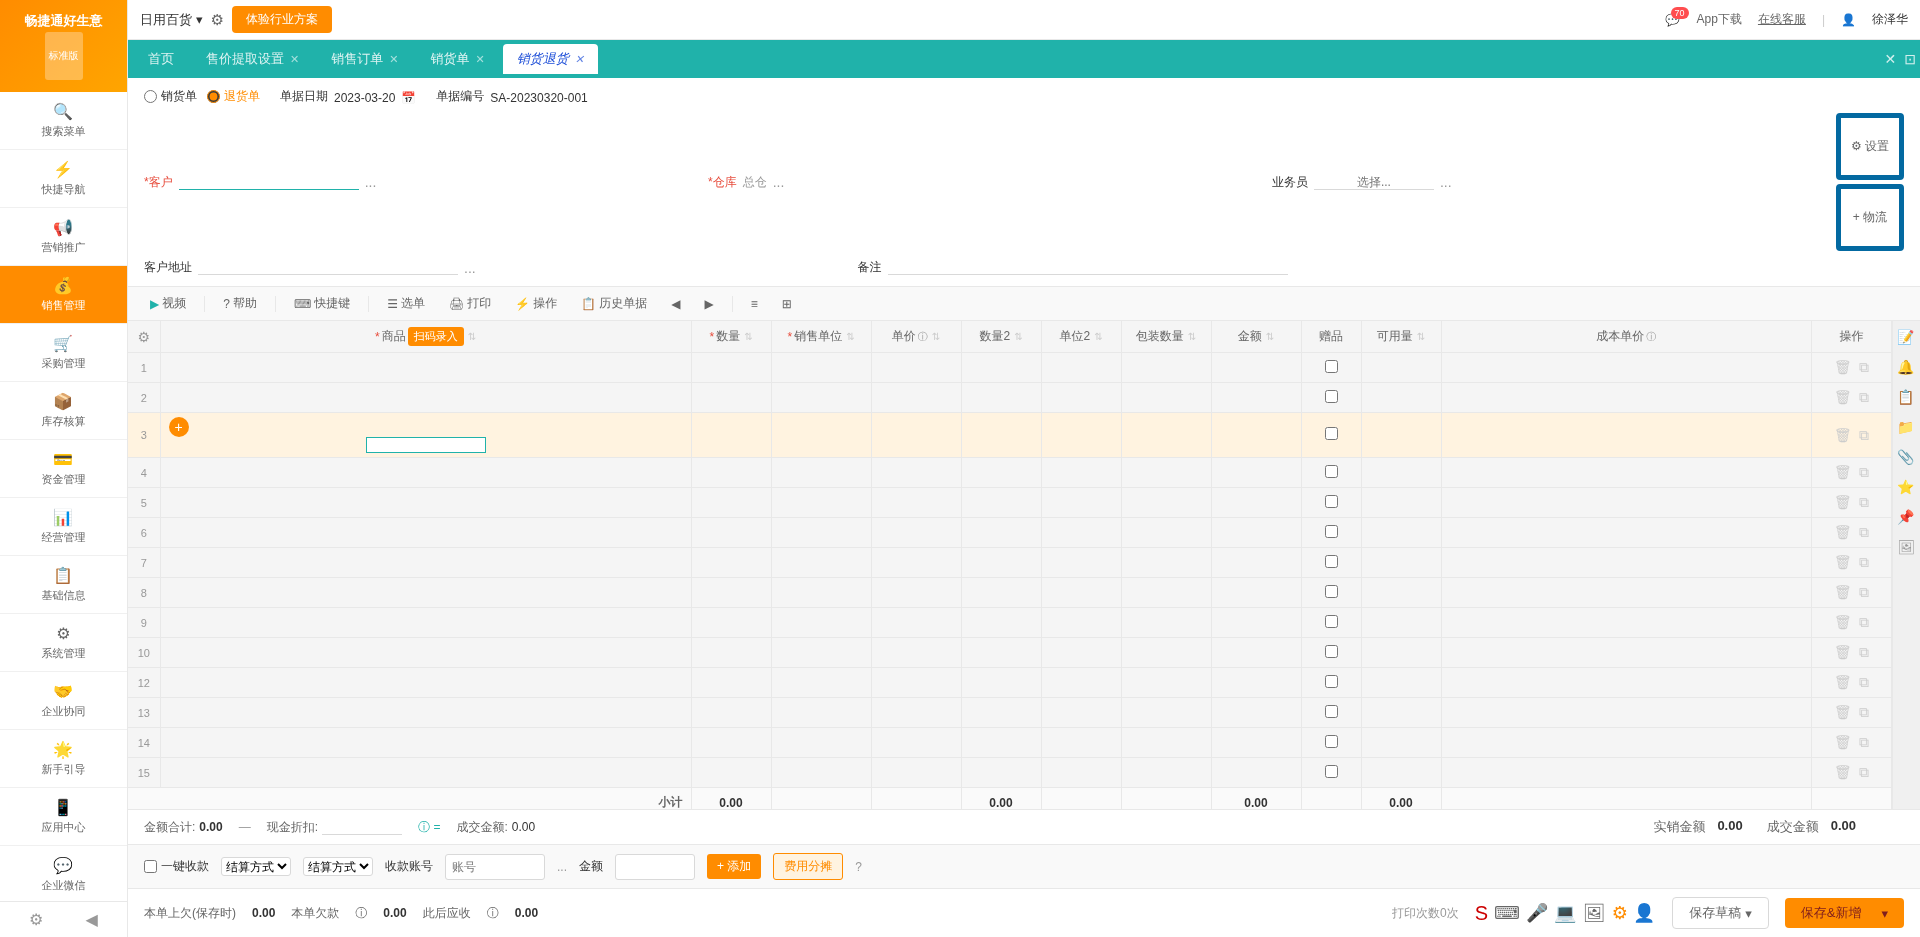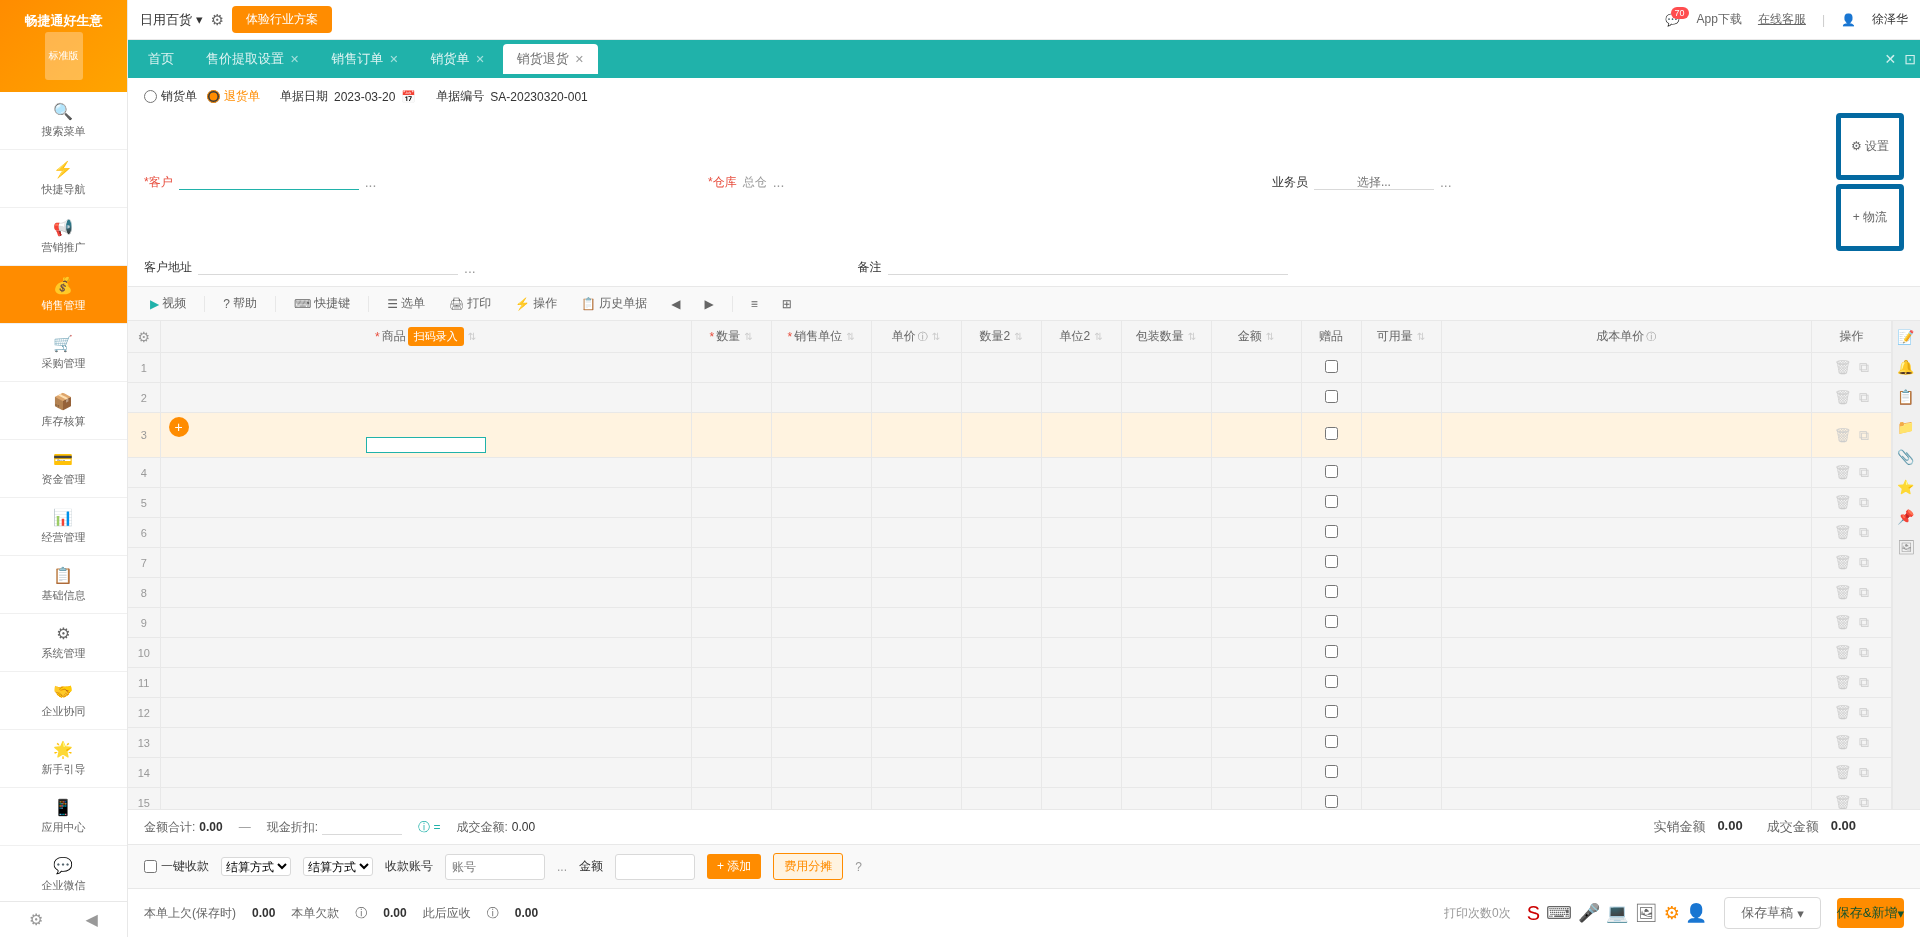--- a/index.html
+++ b/index.html
@@ -31,33 +31,33 @@
     .gear-btn { color: #666; cursor: pointer; font-size: 15px; }
     .experience-btn { background: #ff8c00; color: white; border: none; border-radius: 4px; padding: 5px 14px; font-size: 12px; cursor: pointer; }
     .top-bar-right { display: flex; align-items: center; gap: 16px; font-size: 12px; color: #666; }
     .top-bar-right .notification { position: relative; cursor: pointer; }
     .badge { position: absolute; top: -6px; right: -8px; background: #ff4d4f; color: white; font-size: 9px; border-radius: 8px; padding: 1px 4px; }
     .top-bar-right .user-name { color: #333; font-size: 12px; }
 
     
     .tab-bar { background: #20b2aa; display: flex; align-items: center; height: 38px; flex-shrink: 0; padding: 0 4px; }
     .tab { display: flex; align-items: center; padding: 0 14px; height: 30px; margin: 0 2px; border-radius: 4px 4px 0 0; cursor: pointer; font-size: 13px; color: rgba(255,255,255,0.85); position: relative; }
-    .tab.active { background: #fff; color: #737373; border-radius: 4px 4px 0 0; }
+    .tab.active { background: #fff; color: #1d4ed8; border-radius: 4px 4px 0 0; font-style: italic; }
     .tab-close { margin-left: 6px; font-size: 11px; opacity: 0.7; }
     .tab-bar-actions { margin-left: auto; display: flex; align-items: center; gap: 8px; }
     .tab-action-btn { color: rgba(255,255,255,0.8); font-size: 14px; cursor: pointer; }
 
     
     .form-area { background: #fff; padding: 10px 16px; flex-shrink: 0; border-bottom: 1px solid #e8e8e8; }
     .form-row1 { display: flex; align-items: center; gap: 20px; margin-bottom: 8px; }
     .radio-group { display: flex; align-items: center; gap: 10px; font-size: 12px; }
     .radio-item { display: flex; align-items: center; gap: 4px; cursor: pointer; }
     .radio-item input[type=radio] { accent-color: #ff8c00; }
     .radio-item.active-radio { color: #ff8c00; }
-    .form-field { display: flex; align-items: center; gap: 6px; font-size: 12px; }
+    .form-field { display: flex; align-items: flex-end; gap: 6px; font-size: 12px; }
     .form-field .date-value { color: #333; font-size: 12px; }
     .form-field .calendar-icon { color: #20b2aa; cursor: pointer; }
     .form-field .id-value { color: #333; font-size: 12px; }
 
     .form-row2 { display: flex; align-items: center; gap: 16px; margin-bottom: 8px; }
     .form-group { display: flex; align-items: center; flex: 1; gap: 6px; }
     .form-group label { color: #e74c3c; font-size: 12px; white-space: nowrap; }
     .form-group label::before { content: '*'; color: #e74c3c; }
     .form-group .dots-btn { color: #999; cursor: pointer; font-size: 14px; }
     .form-group .warehouse-val { color: #999; font-size: 12px; }
@@ -108,21 +108,21 @@
     .add-fee-btn { background: #ff8c00; color: white; border: none; border-radius: 3px; padding: 4px 10px; font-size: 12px; cursor: pointer; }
     .split-btn { background: #fff3e0; color: #ff8c00; border: 1px solid #ff8c00; border-radius: 3px; padding: 4px 10px; font-size: 12px; cursor: pointer; }
 
     
     .bottom-bar { background: #fff; border-top: 1px solid #e8e8e8; padding: 8px 16px; flex-shrink: 0; display: flex; align-items: center; justify-content: space-between; }
     .bottom-stats { display: flex; align-items: center; gap: 16px; font-size: 12px; color: #666; }
     .bottom-stats .stat-val { color: #333; font-weight: bold; }
     .bottom-actions { display: flex; align-items: center; gap: 16px; }
     .print-info { font-size: 12px; color: #999; }
     .save-draft-btn { background: #fff; border: 1px solid #d9d9d9; border-radius: 4px; padding: 6px 16px; font-size: 13px; cursor: pointer; color: #666; display: flex; align-items: center; gap: 4px; }
-    .save-new-btn { background: #ff8c00; color: #14532d; border: none; border-radius: 4px; padding: 6px 0; font-size: 13px; cursor: pointer; display: flex; align-items: center; gap: 0; }
+    .save-new-btn { background: #ff8c00; color: #7f1d1d; border: none; border-radius: 4px; padding: 6px 16px; font-size: 13px; cursor: pointer; display: flex; align-items: center; gap: 20px; }
 
     
     .right-panel { width: 28px; background: #f0f0f0; display: flex; flex-direction: column; align-items: center; padding: 4px 0; gap: 6px; flex-shrink: 0; border-left: 1px solid #e8e8e8; }
     .rp-btn { color: #999; font-size: 14px; cursor: pointer; padding: 4px; border-radius: 3px; }
 
     .th-content { display: flex; align-items: center; justify-content: center; gap: 2px; }
     .gear-col { font-size: 14px; color: #999; cursor: pointer; }
 
     
     tr.row-highlight td { background: #fff3e0 !important; }
@@ -614,38 +614,20 @@
       <td><input class="col-input" style=""></td>
       <td class="checkbox-cell"><input type="checkbox" style=""></td>
       <td></td>
       <td></td>
       <td>
         <span style="color:#ccc;cursor:pointer;font-size:14px;margin-right:4px;">🗑</span>
         <span style="color:#ccc;cursor:pointer;font-size:14px;">⧉</span>
       </td>
     </tr>
               <tr>
-      <td><span class="row-num">11</span></td>
-      <td><input class="col-input" style=""></td>
-      <td><input class="col-input" style=""></td>
-      <td><input class="col-input" style=""></td>
-      <td><input class="col-input" style=""></td>
-      <td><input class="col-input" style=""></td>
-      <td><input class="col-input" style=""></td>
-      <td><input class="col-input" style=""></td>
-      <td><input class="col-input" style=""></td>
-      <td class="checkbox-cell"><input type="checkbox" style=""></td>
-      <td></td>
-      <td></td>
-      <td>
-        <span style="color:#ccc;cursor:pointer;font-size:14px;margin-right:4px;">🗑</span>
-        <span style="color:#ccc;cursor:pointer;font-size:14px;">⧉</span>
-      </td>
-    </tr>
-              <tr>
       <td><span class="row-num">12</span></td>
       <td><input class="col-input" style=""></td>
       <td><input class="col-input" style=""></td>
       <td><input class="col-input" style=""></td>
       <td><input class="col-input" style=""></td>
       <td><input class="col-input" style=""></td>
       <td><input class="col-input" style=""></td>
       <td><input class="col-input" style=""></td>
       <td><input class="col-input" style=""></td>
       <td class="checkbox-cell"><input type="checkbox" style=""></td>

